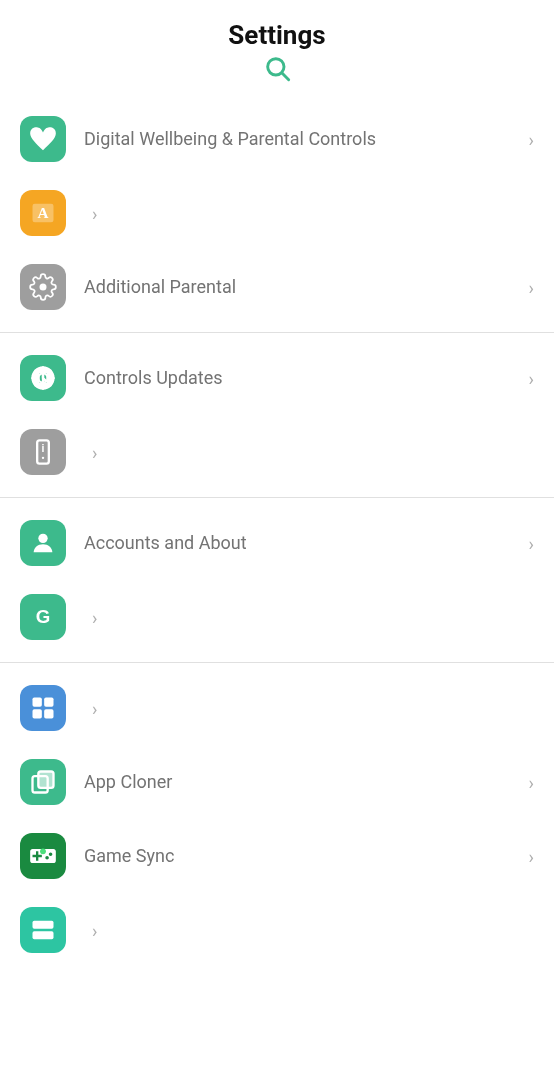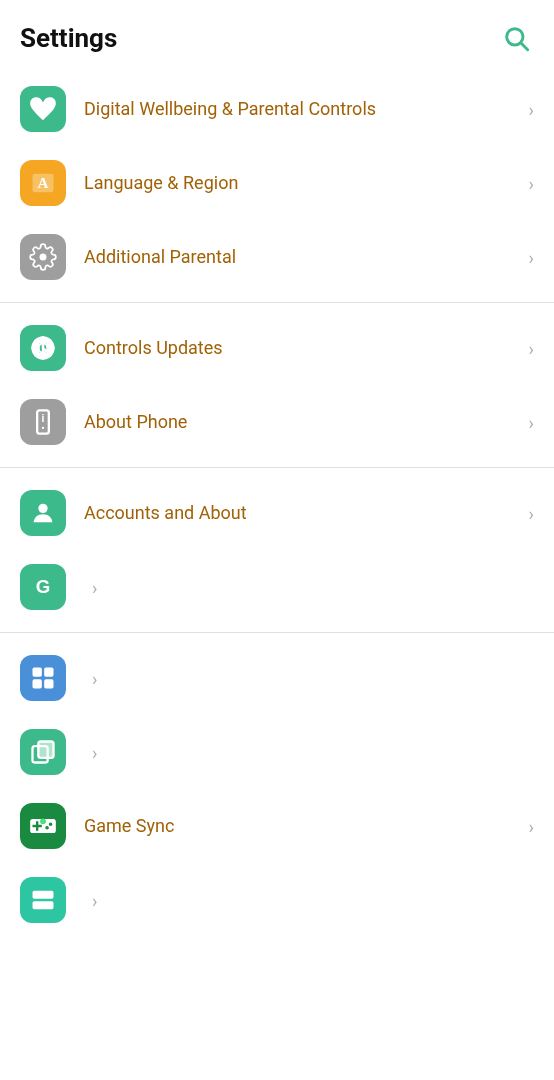--- a/index.html
+++ b/index.html
@@ -12,23 +12,23 @@
       width: 554px;
       min-height: 1080px;
       background: #ffffff;
       font-family: 'Roboto', sans-serif;
       color: #1a1a1a;
     }
 
     .header {
       display: flex;
       align-items: center;
-      justify-content: space-between;
       padding: 20px 20px 16px 20px;
       background: #ffffff;
+      flex-direction: column;
     }
 
     .header-title {
       font-size: 26px;
       font-weight: 700;
       color: #111111;
     }
 
     .search-icon-wrap {
       width: 36px;
@@ -75,21 +75,21 @@
     }
 
     .icon-wrap svg {
       width: 28px;
       height: 28px;
     }
 
     .item-label {
       flex: 1;
       font-size: 18px;
-      color: #a16207;
+      color: #737373;
       font-weight: 400;
       line-height: 1.3;
     }
 
     .chevron {
       color: #b0b0b0;
       font-size: 18px;
       margin-left: 8px;
     }
   </style>
@@ -118,21 +118,20 @@
     <span class="chevron">›</span>
   </li>
 
   <li class="settings-item">
     <div class="icon-wrap" style="background:#f5a623;">
       <svg viewBox="0 0 24 24" fill="white">
         <rect x="3" y="4" width="18" height="16" rx="2" fill="white" opacity="0.3"></rect>
         <text x="12" y="16" text-anchor="middle" font-size="13" font-weight="bold" fill="white" font-family="serif">A</text>
       </svg>
     </div>
-    <span class="item-label">Language &amp; Region</span>
     <span class="chevron">›</span>
   </li>
 
   <li class="settings-item">
     <div class="icon-wrap" style="background:#9e9e9e;">
       <svg viewBox="0 0 24 24" fill="white">
         <circle cx="12" cy="12" r="3"></circle>
         <path d="M19.4 15a1.65 1.65 0 0 0 .33 1.82l.06.06a2 2 0 0 1-2.83 2.83l-.06-.06a1.65 1.65 0 0 0-1.82-.33 1.65 1.65 0 0 0-1 1.51V21a2 2 0 0 1-4 0v-.09A1.65 1.65 0 0 0 9 19.4a1.65 1.65 0 0 0-1.82.33l-.06.06a2 2 0 0 1-2.83-2.83l.06-.06A1.65 1.65 0 0 0 4.68 15a1.65 1.65 0 0 0-1.51-1H3a2 2 0 0 1 0-4h.09A1.65 1.65 0 0 0 4.6 9a1.65 1.65 0 0 0-.33-1.82l-.06-.06a2 2 0 0 1 2.83-2.83l.06.06A1.65 1.65 0 0 0 9 4.68a1.65 1.65 0 0 0 1-1.51V3a2 2 0 0 1 4 0v.09a1.65 1.65 0 0 0 1 1.51 1.65 1.65 0 0 0 1.82-.33l.06-.06a2 2 0 0 1 2.83 2.83l-.06.06A1.65 1.65 0 0 0 19.4 9a1.65 1.65 0 0 0 1.51 1H21a2 2 0 0 1 0 4h-.09a1.65 1.65 0 0 0-1.51 1z" stroke="white" stroke-width="1.5" fill="none"></path>
       </svg>
     </div>
@@ -156,21 +155,20 @@
   </li>
 
   <li class="settings-item">
     <div class="icon-wrap" style="background:#9e9e9e;">
       <svg viewBox="0 0 24 24" fill="white">
         <rect x="7" y="2" width="10" height="20" rx="2" fill="none" stroke="white" stroke-width="2"></rect>
         <circle cx="12" cy="17" r="1" fill="white"></circle>
         <text x="12" y="12" text-anchor="middle" font-size="9" font-weight="bold" fill="white" font-family="sans-serif">i</text>
       </svg>
     </div>
-    <span class="item-label">About Phone</span>
     <span class="chevron">›</span>
   </li>
 
   <li class="divider"></li>
 
   <li class="settings-item">
     <div class="icon-wrap" style="background:#3dba8c;">
       <svg viewBox="0 0 24 24" fill="white">
         <circle cx="12" cy="8" r="4"></circle>
         <path d="M4 20c0-4 3.58-7 8-7s8 3 8 7" fill="white"></path>
@@ -204,20 +202,21 @@
   </li>
 
   <li class="settings-item">
     <div class="icon-wrap" style="background:#3dba8c;">
       <svg viewBox="0 0 24 24" fill="white">
         <rect x="3" y="7" width="13" height="14" rx="2" fill="none" stroke="white" stroke-width="2"></rect>
         <rect x="8" y="3" width="13" height="14" rx="2" fill="white" opacity="0.6"></rect>
         <rect x="8" y="3" width="13" height="14" rx="2" fill="none" stroke="white" stroke-width="2"></rect>
       </svg>
     </div>
+    <span class="item-label">App Cloner</span>
     <span class="chevron">›</span>
   </li>
 
   <li class="settings-item">
     <div class="icon-wrap" style="background:#1a8a40;">
       <svg viewBox="0 0 24 24" fill="white">
         <path d="M21 6H3c-1.1 0-2 .9-2 2v8c0 1.1.9 2 2 2h18c1.1 0 2-.9 2-2V8c0-1.1-.9-2-2-2zm-10 7H8v3H6v-3H3v-2h3V8h2v3h3v2zm4.5 2c-.83 0-1.5-.67-1.5-1.5S14.67 12 15.5 12s1.5.67 1.5 1.5S16.33 15 15.5 15zm3-3c-.83 0-1.5-.67-1.5-1.5S17.67 9 18.5 9s1.5.67 1.5 1.5S19.33 12 18.5 12z"></path>
         <circle cx="12" cy="8" r="2.5" fill="#4cde7a"></circle>
       </svg>
     </div>

